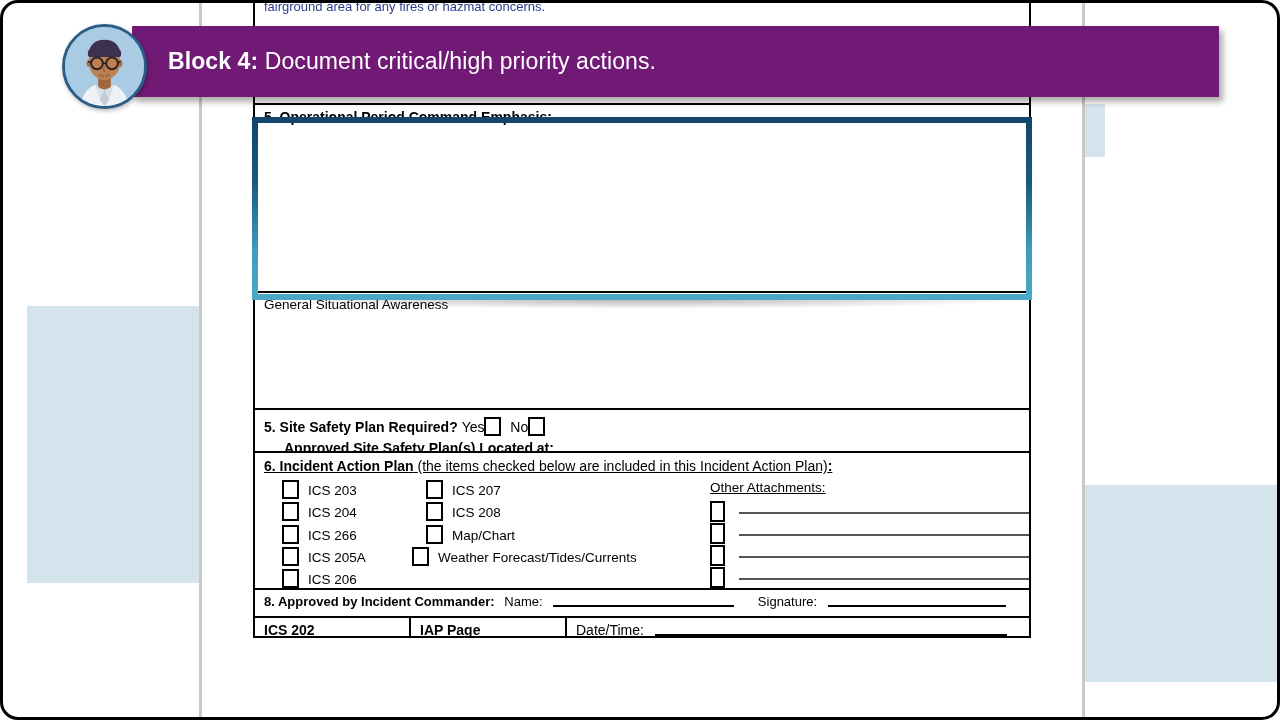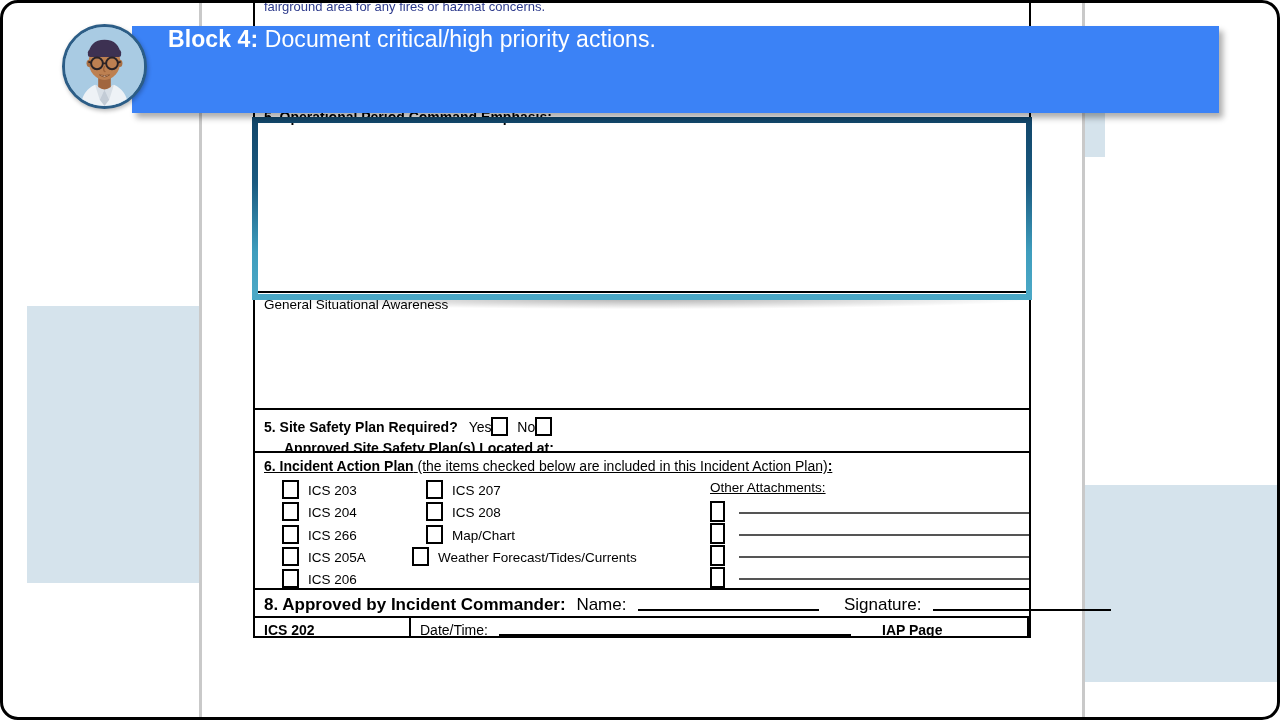--- a/index.html
+++ b/index.html
@@ -140,21 +140,21 @@
   .attach-line {
     display: inline-block;
     width: 290px;
     border-bottom: 2px solid #555;
     vertical-align: 3px;
     margin-left: 14px;
   }
 
   
   #row7 { height: 28px; font-size: 13.5px; }
-  #row8 { height: 28px; font-size: 17px; }
+  #row8 { height: 28px; font-size: 13px; }
   .uline { display: inline-block; border-bottom: 2px solid #000; vertical-align: -1px; }
 
   #footer-row {
     display: flex;
     height: 20px;
     font-size: 14px;
     border-left: 2px solid #000;
     border-right: 2px solid #000;
     border-bottom: 2px solid #000;
   }
@@ -185,26 +185,26 @@
     z-index: 5;
     pointer-events: none;
   }
 
   
   #banner {
     position: absolute;
     left: 129px;
     top: 23px;
     width: 1087px;
-    height: 87px;
-    background: #3b82f6;
+    height: 71px;
+    background: #701a75;
     box-shadow: 4px 5px 6px rgba(0,0,0,0.32);
     z-index: 20;
     display: flex;
-    align-items: flex-start;
+    align-items: center;
   }
   #banner-text {
     color: #ffffff;
     font-size: 23px;
     padding-left: 36px;
     letter-spacing: 0.1px;
   }
   #banner-text .strong { font-weight: bold; }
 
   
@@ -254,21 +254,21 @@
         <div class="pad">
           <span class="lbl">General Situational Awareness</span>
           <div></div>
         </div>
       </div>
 
       <div class="frow" id="row5">
         <div class="pad" style="padding-top:5px;">
           <div class="line1">
             <span>5. Site Safety Plan Required?</span>
-            <span class="sub" style="margin-left:7px;text-align:right;">Yes</span><span class="chk"></span>
+            <span class="sub" style="text-align:right;">Yes</span><span class="chk"></span>
             <span class="sub" style="margin-left:5px;">No</span><span class="chk"></span>
           </div>
           <div class="line2">
             <span>Approved Site Safety Plan(s) Located at:</span>
             <span></span>
           </div>
         </div>
       </div>
 
       <div class="frow" id="row6">
@@ -307,25 +307,25 @@
           <span class="bold">8. Approved by Incident Commander:</span>
           <span style="margin-left:6px;">Name:</span>
           <span class="uline" style="width:181px;margin-left:7px;"></span>
           <span style="margin-left:20px;">Signature:</span>
           <span class="uline" style="width:178px;margin-left:7px;"></span>
         </div>
       </div>
 
       <div id="footer-row">
         <div class="cell" id="fc1">ICS 202</div>
+        <div class="cell" id="fc2">IAP Page _____</div>
         <div class="cell" id="fc3">
           <span>Date/Time:</span>
           <span class="uline" style="width:352px;margin-left:7px;"></span>
         </div>
-        <div class="cell" id="fc2">IAP Page _____</div>
       </div>
 
     </div>
   </div>
 
   <div id="highlight-shadow"></div>
   <div id="highlight"></div>
 
   <div id="banner">
     <div id="banner-text">

